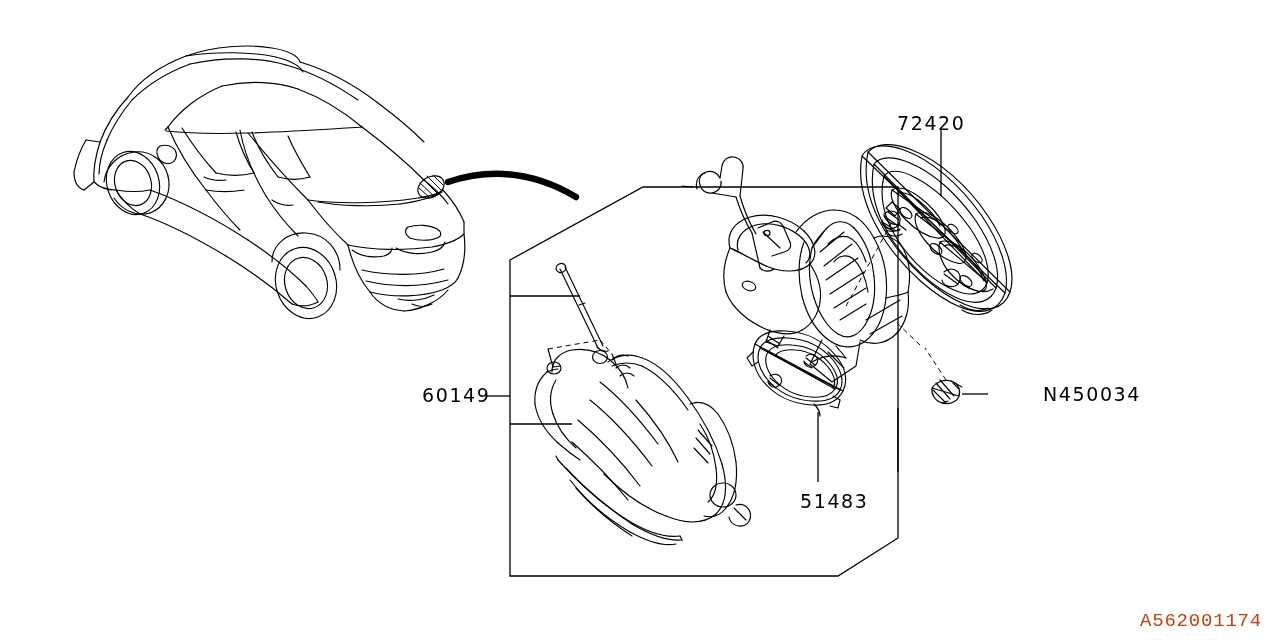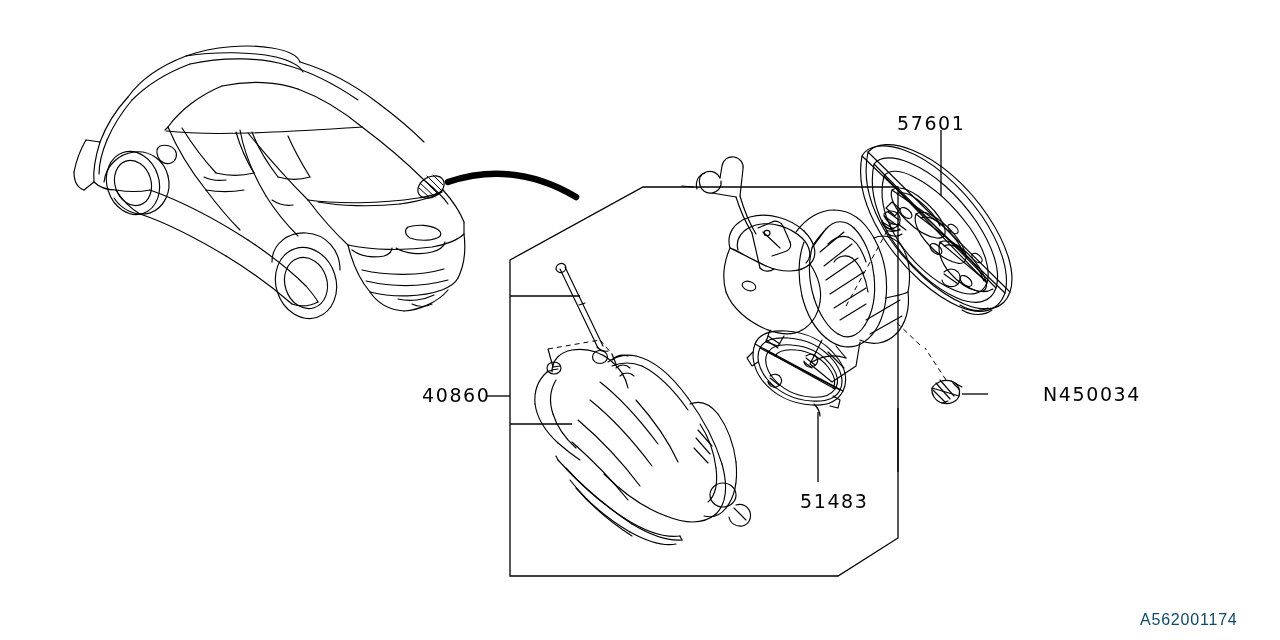--- a/index.html
+++ b/index.html
@@ -68,24 +68,24 @@
     position: absolute;
     font-family: "DejaVu Sans", sans-serif;
     font-size: 19px;
     letter-spacing: 1.6px;
     color: #000000;
     white-space: nowrap;
     line-height: 1;
   }
   .drawing-id {
     position: absolute;
-    font-family: Liberation Sans, sans-serif;
-    font-size: 16px;
+    font-family: Liberation Mono, monospace;
+    font-size: 19px;
     letter-spacing: 0.8px;
-    color: #0c4a6e;
+    color: #c2410c;
     white-space: nowrap;
     line-height: 1;
   }
 </style>
 </head>
 <body>
 
 <div id="diagram-root">
 
   <svg class="layer" viewBox="0 0 1280 640" xmlns="http://www.w3.org/2000/svg">
@@ -485,20 +485,20 @@
     <path class="ln-leader" d="M510 296 L580 296"></path>
     <path class="ln-leader" d="M510 424 L572 424"></path>
 
     <path class="ln-leader" d="M818 412 L818 482"></path>
 
     <path class="ln-leader" d="M898 408 L898 472"></path>
 
     <path class="ln-dash" d="M846 306 L892 222"></path>
   </svg>
 
-  <div class="part-label" style="left:897px; top:114px;">57601</div>
-  <div class="part-label" style="left:422px; top:386px;">40860</div>
+  <div class="part-label" style="left:897px; top:114px;">72420</div>
+  <div class="part-label" style="left:422px; top:386px;">60149</div>
   <div class="part-label" style="left:800px; top:492px;">51483</div>
   <div class="part-label" style="left:995px; top:385px;margin-left:48px;">N450034</div>
 
   <div class="drawing-id" style="left:1140px; top:612px;">A562001174</div>
 
 </div>
 
 </body></html>

